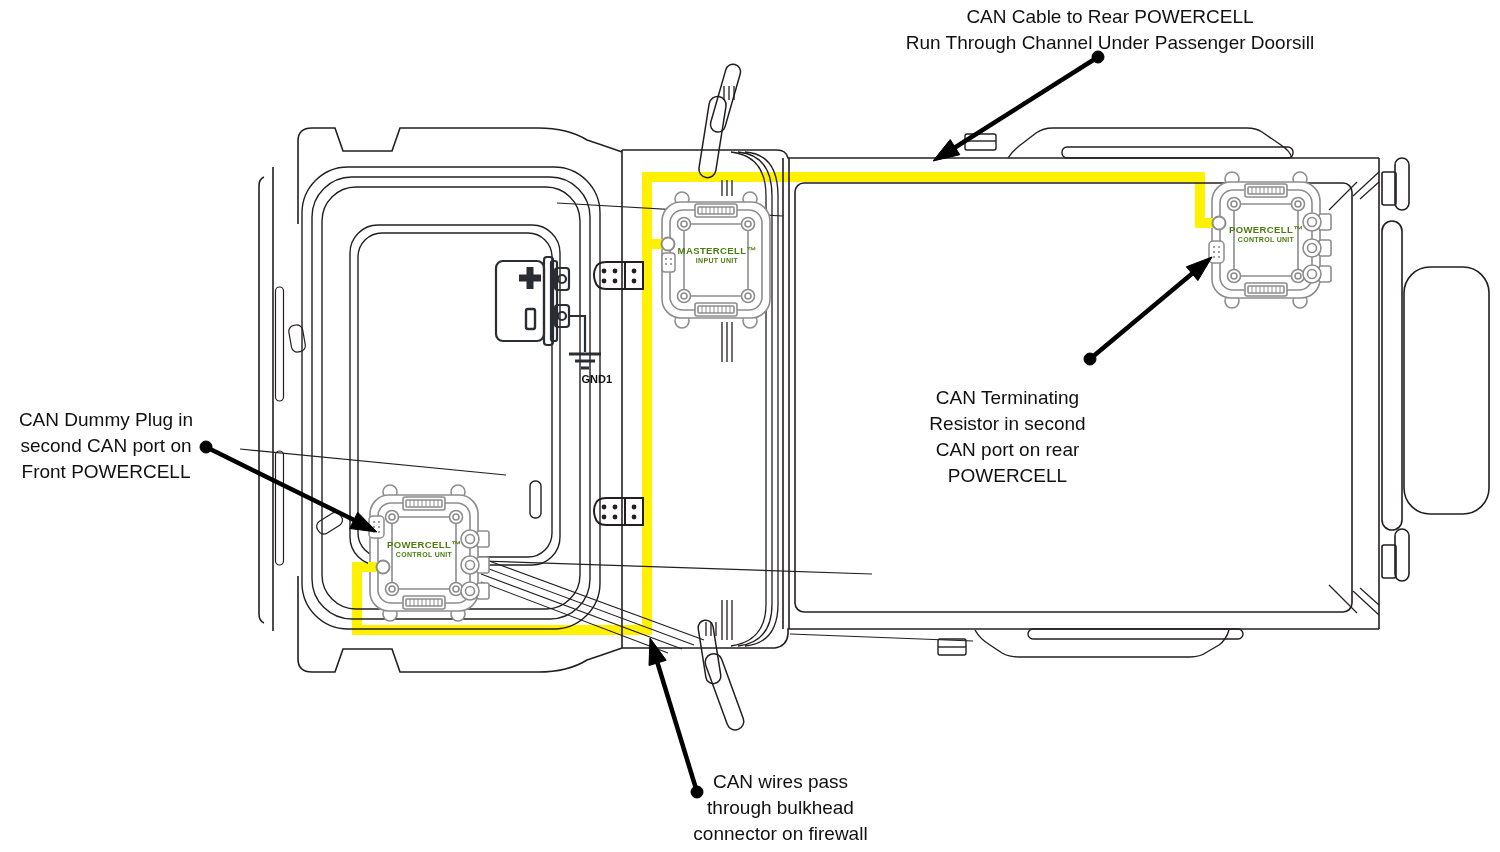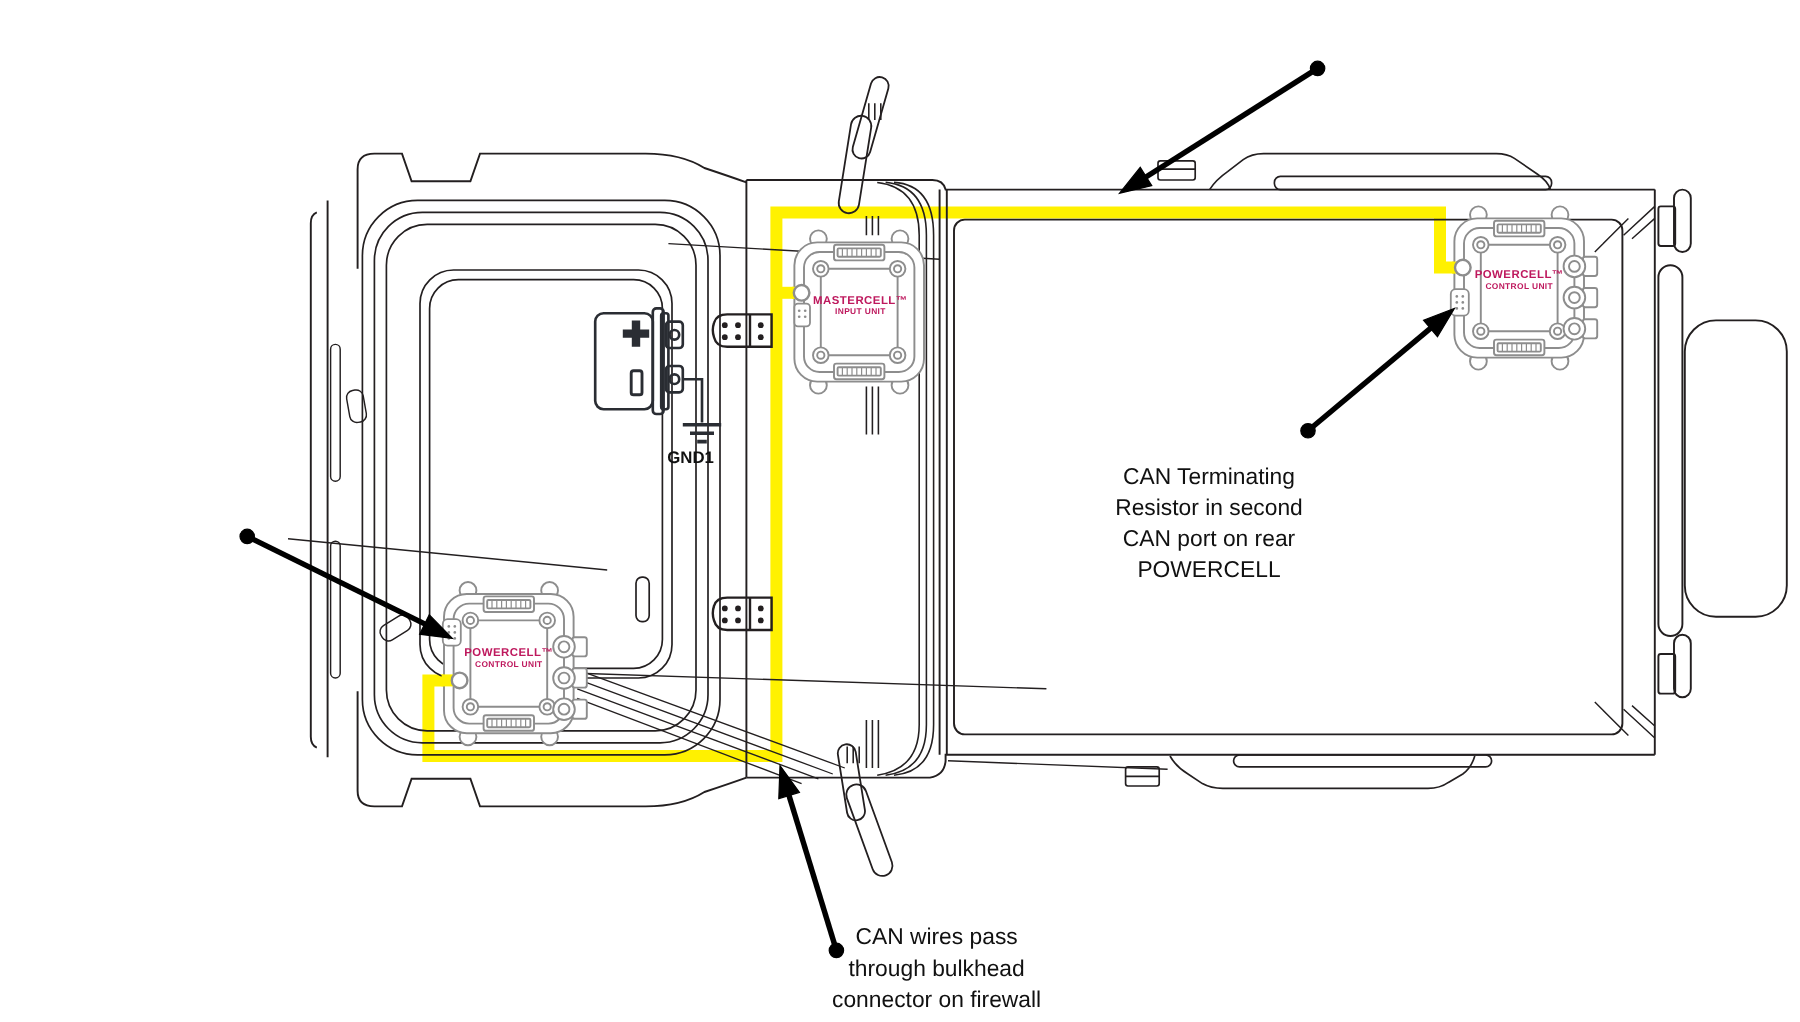--- a/index.html
+++ b/index.html
@@ -1,24 +1,24 @@
 <!DOCTYPE html>
 <html><head>
 <meta charset="utf-8">
 <style>
   html,body{margin:0;padding:0;background:#fff;}
   #stage{position:relative;width:1500px;height:852px;background:#fff;overflow:hidden;
          font-family:"Liberation Sans",sans-serif;}
   #stage svg{position:absolute;left:0;top:0;}
   .anno{position:absolute;color:#111;font-size:19px;line-height:26px;text-align:center;
         white-space:pre-line;letter-spacing:0px;}
-  .unit-label{position:absolute;text-align:center;color:#be185d;font-weight:bold;}
+  .unit-label{position:absolute;text-align:center;color:#4d7c0f;font-weight:bold;}
   .unit-label .uname{display:block;font-size:9.5px;letter-spacing:.4px;line-height:11px;}
   .unit-label .utype{display:block;font-size:7px;letter-spacing:.3px;line-height:8px;margin-top:1px;}
-  .gnd{position:absolute;font-size:14px;font-weight:600;color:#111;text-align:left;}
+  .gnd{position:absolute;font-size:11px;font-weight:600;color:#111;text-align:right;}
 </style>
 </head>
 <body>
 
 <div id="stage">
 <svg width="1500" height="852" viewBox="0 0 1500 852">
   <defs>
     <g id="unit-shell" fill="#fff" stroke="#8D8D8D" stroke-width="1.6">
       <circle cx="20" cy="-3" r="7"></circle>
           <circle cx="88" cy="-3" r="7"></circle>
@@ -250,24 +250,29 @@
       </g>
       <g>
         <line x1="697" y1="792" x2="656" y2="658" stroke-width="4.5"></line>
         <polygon points="650,638 666.2,660.3 649,665.5" stroke-width="1"></polygon>
         <circle cx="697" cy="792" r="6" stroke-width="1"></circle>
       </g>
     </g>
   </g>
 </svg>
 
+<div class="anno" style="left:880px;top:4px;width:460px;">CAN Cable to Rear POWERCELL
+Run Through Channel Under Passenger Doorsill</div>
 <div class="anno" style="left:910px;top:345px;width:195px;margin-top:40px;">CAN Terminating
 Resistor in second
 CAN port on rear
 POWERCELL</div>
+<div class="anno" style="left:8px;top:407px;width:196px;">CAN Dummy Plug in
+second CAN port on
+Front POWERCELL</div>
 <div class="anno" style="left:683px;top:769px;width:195px;text-align:center;">CAN wires pass
 through bulkhead
 connector on firewall</div>
 
 <div class="unit-label" style="left:662px;top:245px;width:110px;">
   <span class="uname">MASTERCELL™</span>
   <span class="utype">INPUT UNIT</span>
 </div>
 <div class="unit-label" style="left:369px;top:539px;width:110px;">
   <span class="uname">POWERCELL™</span>

